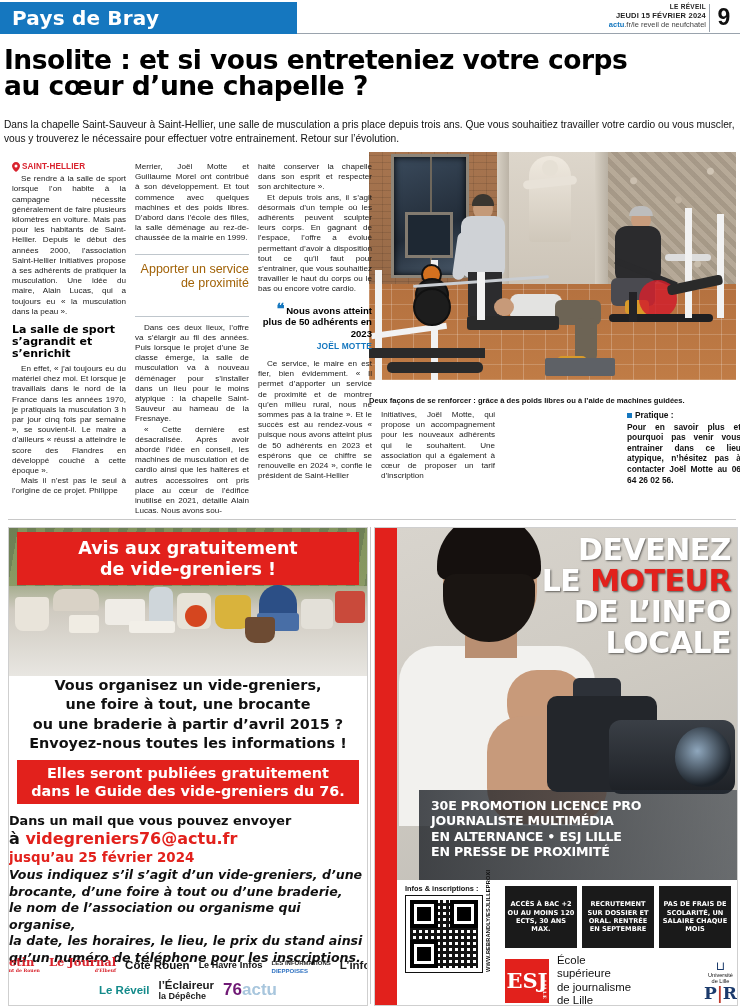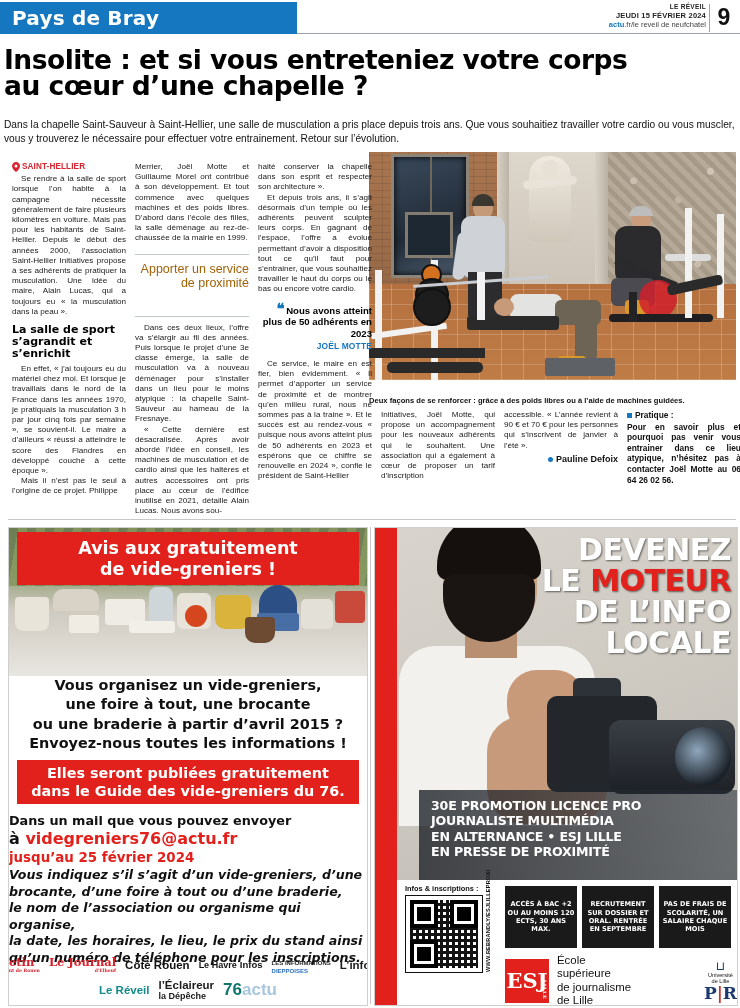--- a/index.html
+++ b/index.html
@@ -350,26 +350,20 @@
         <span>Nous avons atteint plus de 50 adhérents en 2023</span>
         <span class="attrib">JOËL MOTTE</span>
       </div>
       <p style="margin-top:6px;">Ce service, le maire en est fier, bien évidemment. « Il permet d’apporter un service de proximité et de montrer qu’en milieu rural, nous ne sommes pas à la traine ». Et le succès est au rendez-vous « puisque nous avons atteint plus de 50 adhérents en 2023 et espérons que ce chiffre se renouvelle en 2024 », confie le président de Saint-Hellier</p>
     </div>
 
     <div class="col c4" style="top:248px;">
       <p class="noind">Initiatives, Joël Motte, qui propose un accompagnement pour les nouveaux adhérents qui le souhaitent. Une association qui a également à cœur de proposer un tarif d’inscription</p>
     </div>
 
-    <div class="col c5" style="top:248px;">
-      <p class="noind">accessible. « L’année revient à 90 € et 70 € pour les personnes qui s’inscrivent de janvier à l’été ».</p>
-      <div class="byline">
-        <span class="dot"></span><span>Pauline Defoix</span>
-      </div>
-    </div>
 
     <div class="col" style="left:615px;top:248px;width:114px;">
       <div class="practique">
         <span class="sq"></span><span>Pratique :</span>
       </div>
       <div class="practique" style="margin-top:1px;">Pour en savoir plus et pourquoi pas venir vous entrainer dans ce lieu atypique, n’hésitez pas à contacter Joël Motte au 06 64 26 02 56.</div>
     </div>
   </div>
 
   <div class="top-rule"></div>
@@ -428,21 +422,21 @@
         <span class="lg red"><span>Le Bulletin</span><small>de l'arrondissement de Rouen</small></span>
         <span class="lg red"><span>Le Journal</span><small style="text-align:right;">d'Elbeuf</small></span>
         <span class="lg"><span class="green">Côté</span> <span class="greenT">Rouen</span></span>
         <span class="lg"><span class="teal" style="font-size:9px;">Le Havre</span> <span class="tealT" style="font-size:9.5px;">Infos</span></span>
         <span class="lg"><span style="font-size:6px;color:#1b1b1b;">LES INFORMATIONS</span><small style="font-size:6px;color:#2b6fc0;">DIEPPOISES</small></span>
         <span class="lg dk"><span>L’informateur</span></span>
       </div>
       <div class="lrow">
         <span class="lg reveil"><span>Le Réveil</span></span>
         <span class="lg dk"><span>l’Éclaireur</span><small style="font-size:9px;line-height:10px;">la Dépêche</small></span>
-        <span class="lg actu76"><span style="color:#0f766e;">76</span><span>actu</span></span>
+        <span class="lg actu76"><span style="color:#701a75;">76</span><span>actu</span></span>
       </div>
     </div>
   </div>
 
   <div class="ad-right">
     <div class="esj-redbar"></div>
     <div class="esj-photo">
       <div class="esj-person">
         <div class="tshirt"></div>
         <div class="neck"></div>

